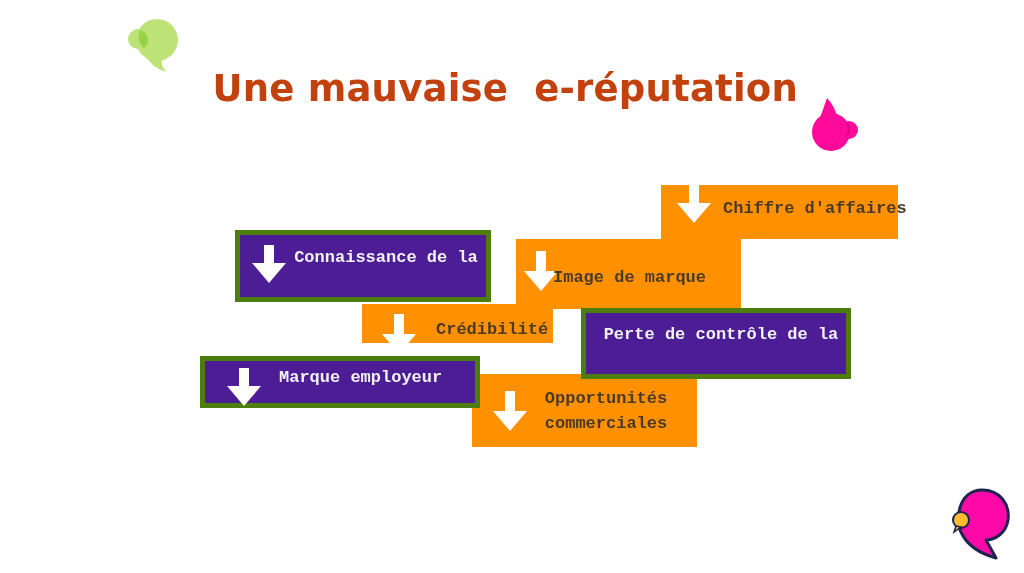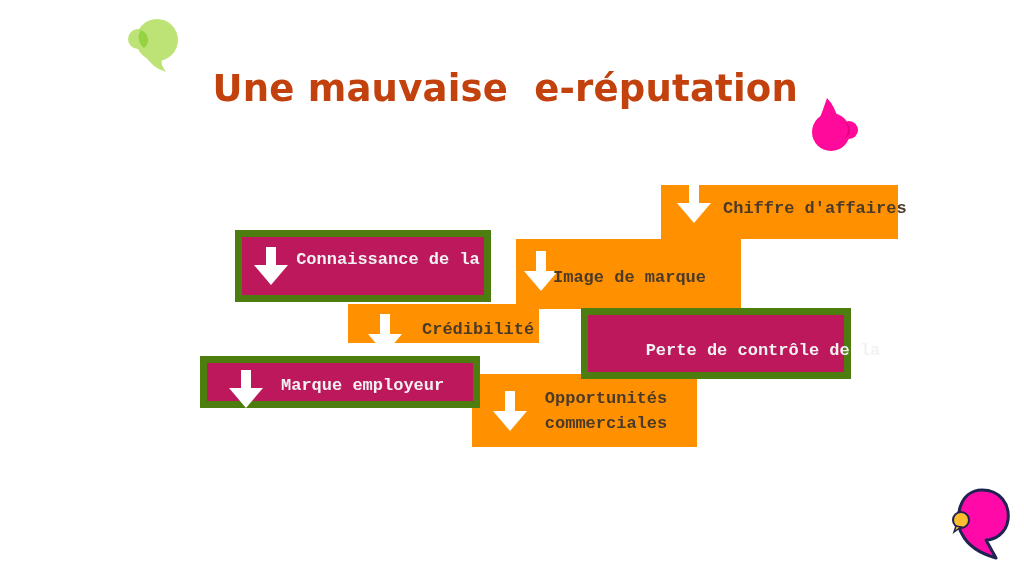--- a/index.html
+++ b/index.html
@@ -12,21 +12,21 @@
     font-family: "DejaVu Sans", sans-serif; font-weight: bold; font-size: 37px;
     letter-spacing: 0.2px; color: #c2410c; white-space: pre; line-height: 50px; text-align: right;
   }
   .deco { position: absolute; }
   .box {
     position: absolute; box-sizing: border-box;
     font-family: Liberation Mono, monospace; font-weight: bold; font-size: 17px;
     line-height: 23px;
   }
   .box.orange { background: #ff9100; color: #4a3a2a; }
-  .box.dark { background: #be185d; color: #f2f2f2; border: 7px solid #4d7c0f; }
+  .box.dark { background: #4c1d95; color: #f2f2f2; border: 5px solid #4d7c0f; }
   .arrow { position: absolute; }
   .label { position: absolute; text-align: center; white-space: nowrap; }
 </style>
 </head>
 <body>
 
 <div class="title">Une mauvaise  e-réputation</div>
 
 <svg class="deco" style="left:122px; top:14px;" width="62" height="62" viewBox="0 0 62 62">
   <circle cx="35" cy="26" r="21" fill="#bde276"></circle>
@@ -59,21 +59,21 @@
   </div>
 
   <div class="box orange" style="left:516px; top:239px; width:225px; height:70px;">
     <svg class="arrow" style="left:8px; top:12px;" width="34" height="40" viewBox="0 0 34 40">
       <rect x="12" y="0" width="10" height="20" fill="#fff"></rect>
       <polygon points="0,20 34,20 17,40" fill="#fff"></polygon>
     </svg>
     <div class="label" style="left:37px; top:27px;">Image de marque</div>
   </div>
 
-  <div class="box orange" style="left:348px; top:304px; width:191px; height:39px;">
+  <div class="box orange" style="left:362px; top:304px; width:191px; height:39px;">
     <svg class="arrow" style="left:20px; top:10px;" width="34" height="40" viewBox="0 0 34 40">
       <rect x="12" y="0" width="10" height="20" fill="#fff"></rect>
       <polygon points="0,20 34,20 17,40" fill="#fff"></polygon>
     </svg>
     <div class="label" style="left:74px; top:14px;">Crédibilité</div>
   </div>
 
   <div class="box orange" style="left:472px; top:374px; width:225px; height:73px;">
     <svg class="arrow" style="left:21px; top:17px;" width="34" height="40" viewBox="0 0 34 40">
       <rect x="12" y="0" width="10" height="20" fill="#fff"></rect>
@@ -85,24 +85,24 @@
 
   <div class="box dark" style="left:235px; top:230px; width:256px; height:72px;">
     <svg class="arrow" style="left:12px; top:10px;" width="34" height="38" viewBox="0 0 34 38">
       <rect x="12" y="0" width="10" height="18" fill="#fff"></rect>
       <polygon points="0,18 34,18 17,38" fill="#fff"></polygon>
     </svg>
     <div class="label" style="left:48px; top:11px; width:196px;">Connaissance de la</div>
   </div>
 
   <div class="box dark" style="left:581px; top:308px; width:270px; height:71px;">
-    <div class="label" style="left:0; top:24px; width:270px;padding-left:40px;">Perte de contrôle de la</div>
+    <div class="label" style="left:0; top:10px; width:270px;">Perte de contrôle de la</div>
   </div>
 
   <div class="box dark" style="left:200px; top:356px; width:280px; height:52px;">
     <svg class="arrow" style="left:22px; top:7px;" width="34" height="38" viewBox="0 0 34 38">
       <rect x="12" y="0" width="10" height="18" fill="#fff"></rect>
       <polygon points="0,18 34,18 17,38" fill="#fff"></polygon>
     </svg>
-    <div class="label" style="left:74px; top:11px;">Marque employeur</div>
+    <div class="label" style="left:74px; top:5px;">Marque employeur</div>
   </div>
 
 </div>
 
 </body></html>

